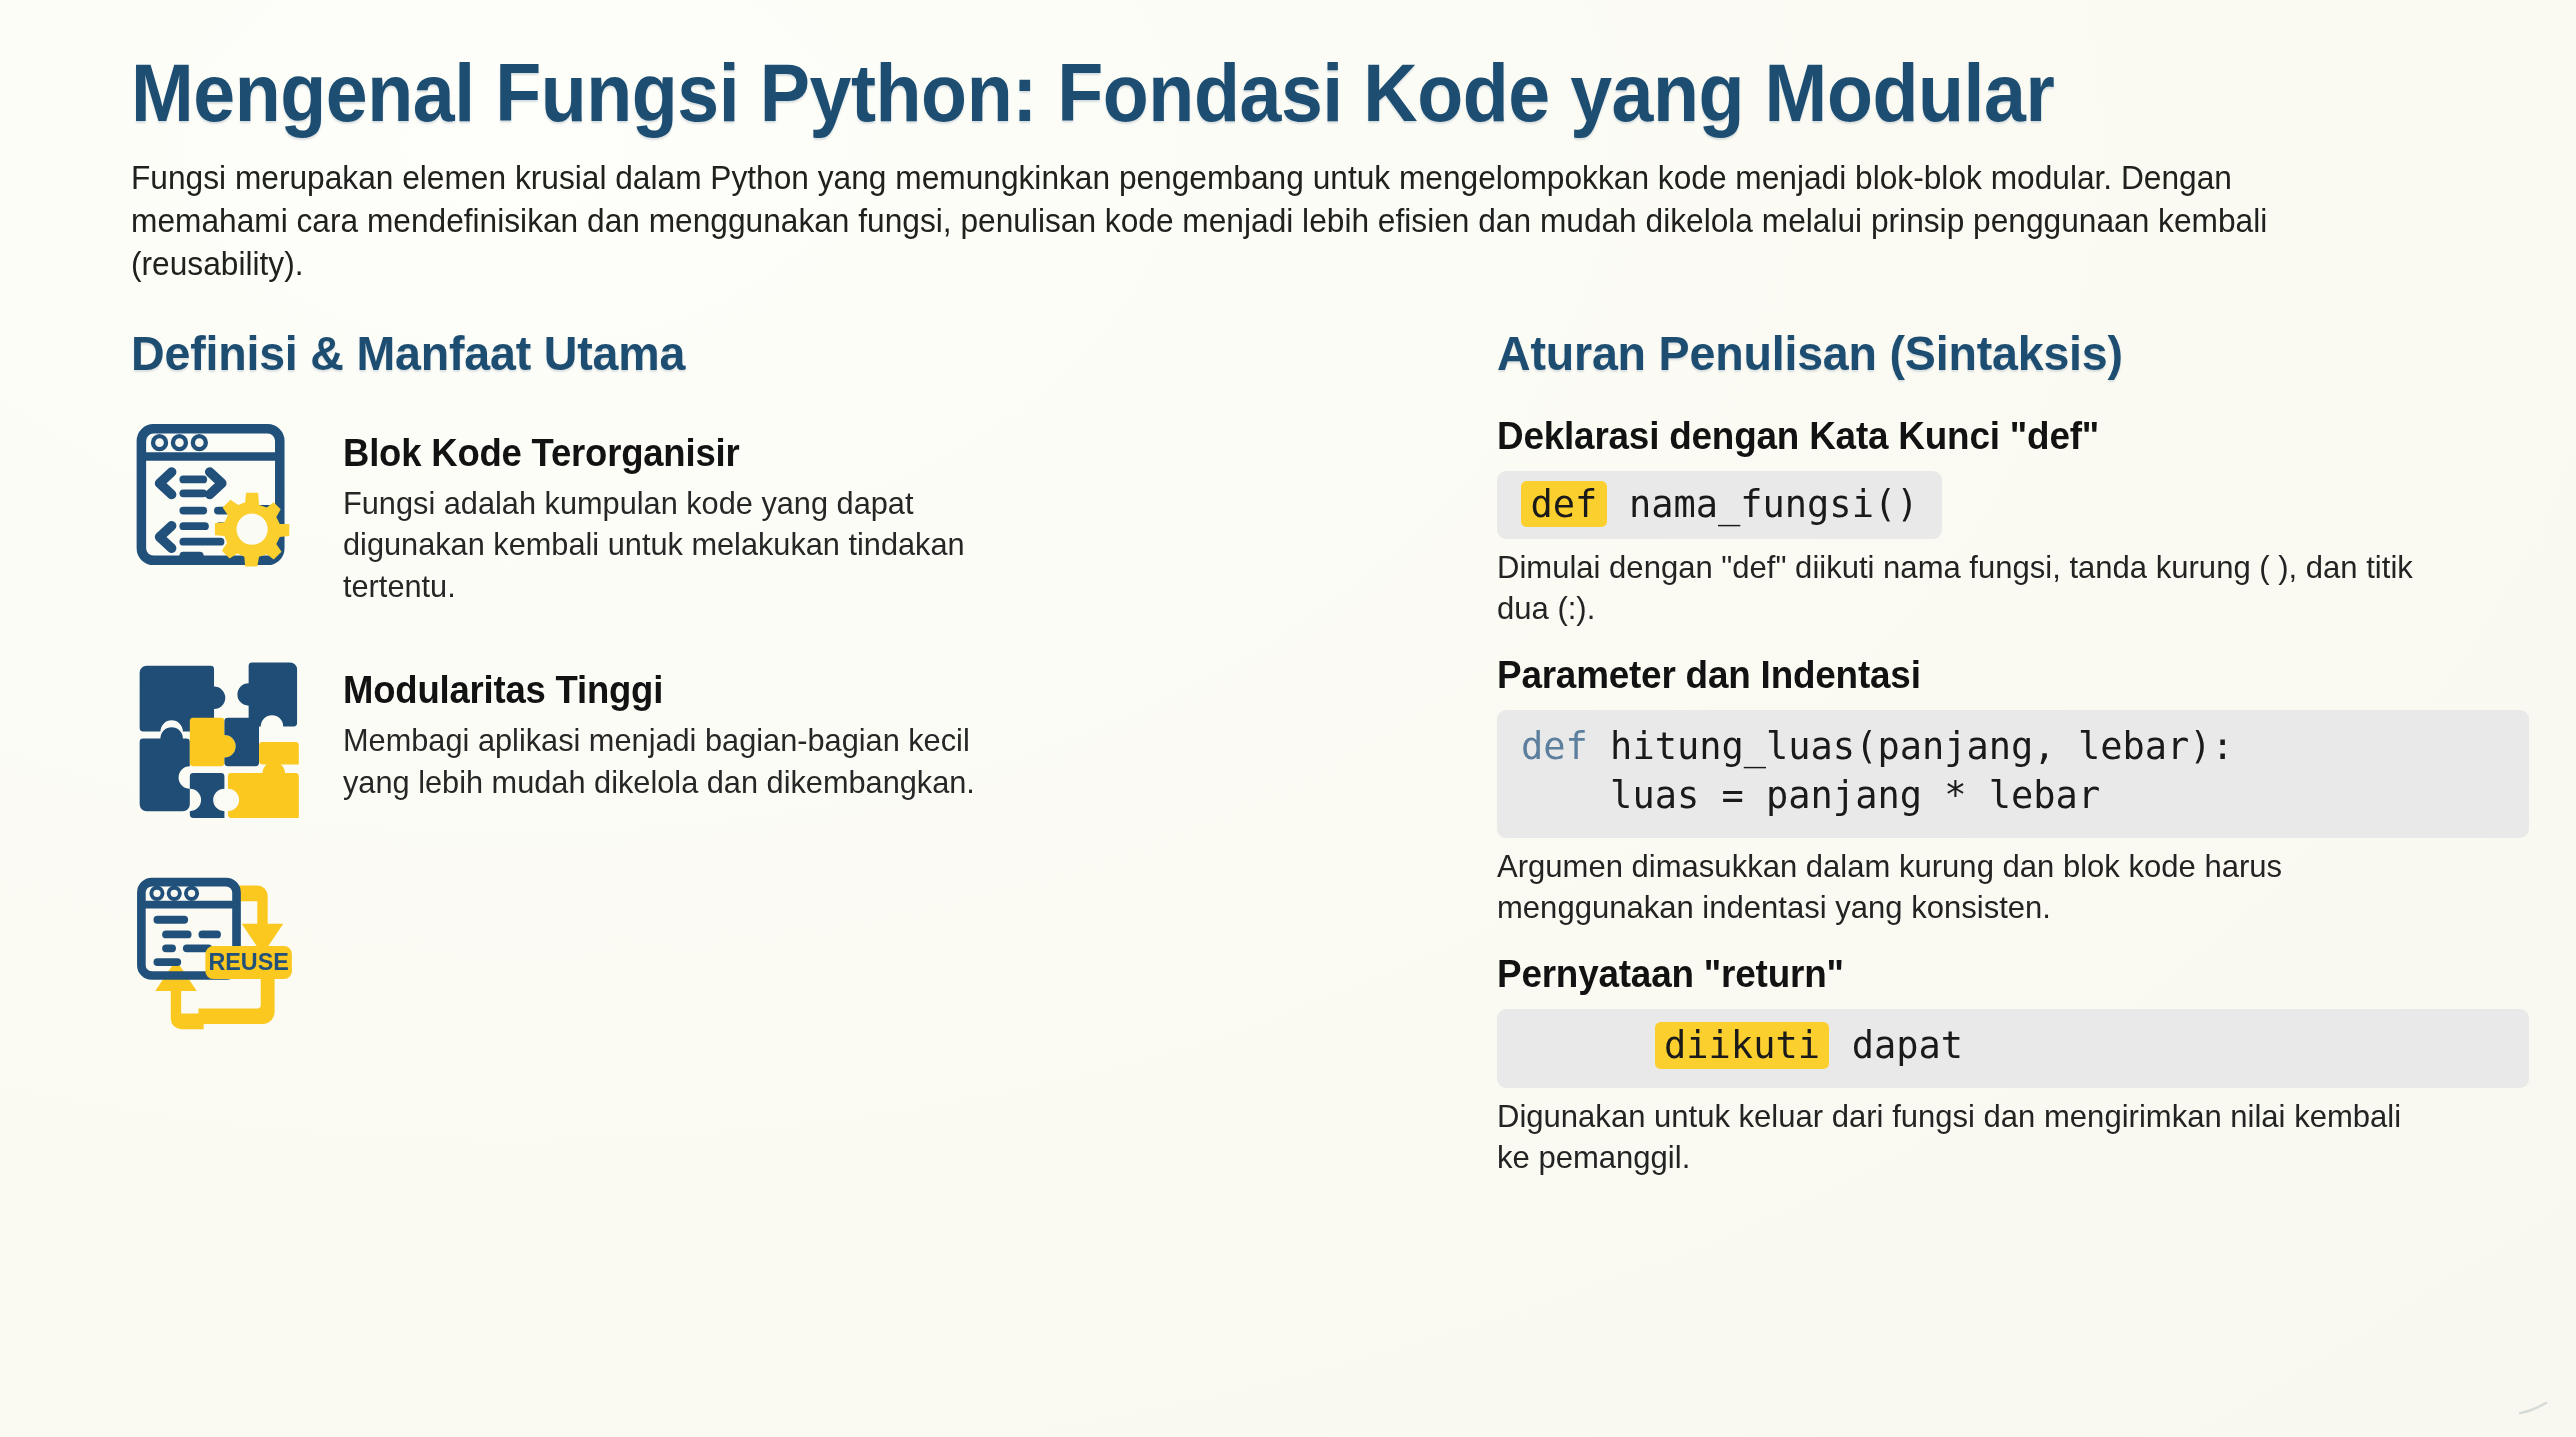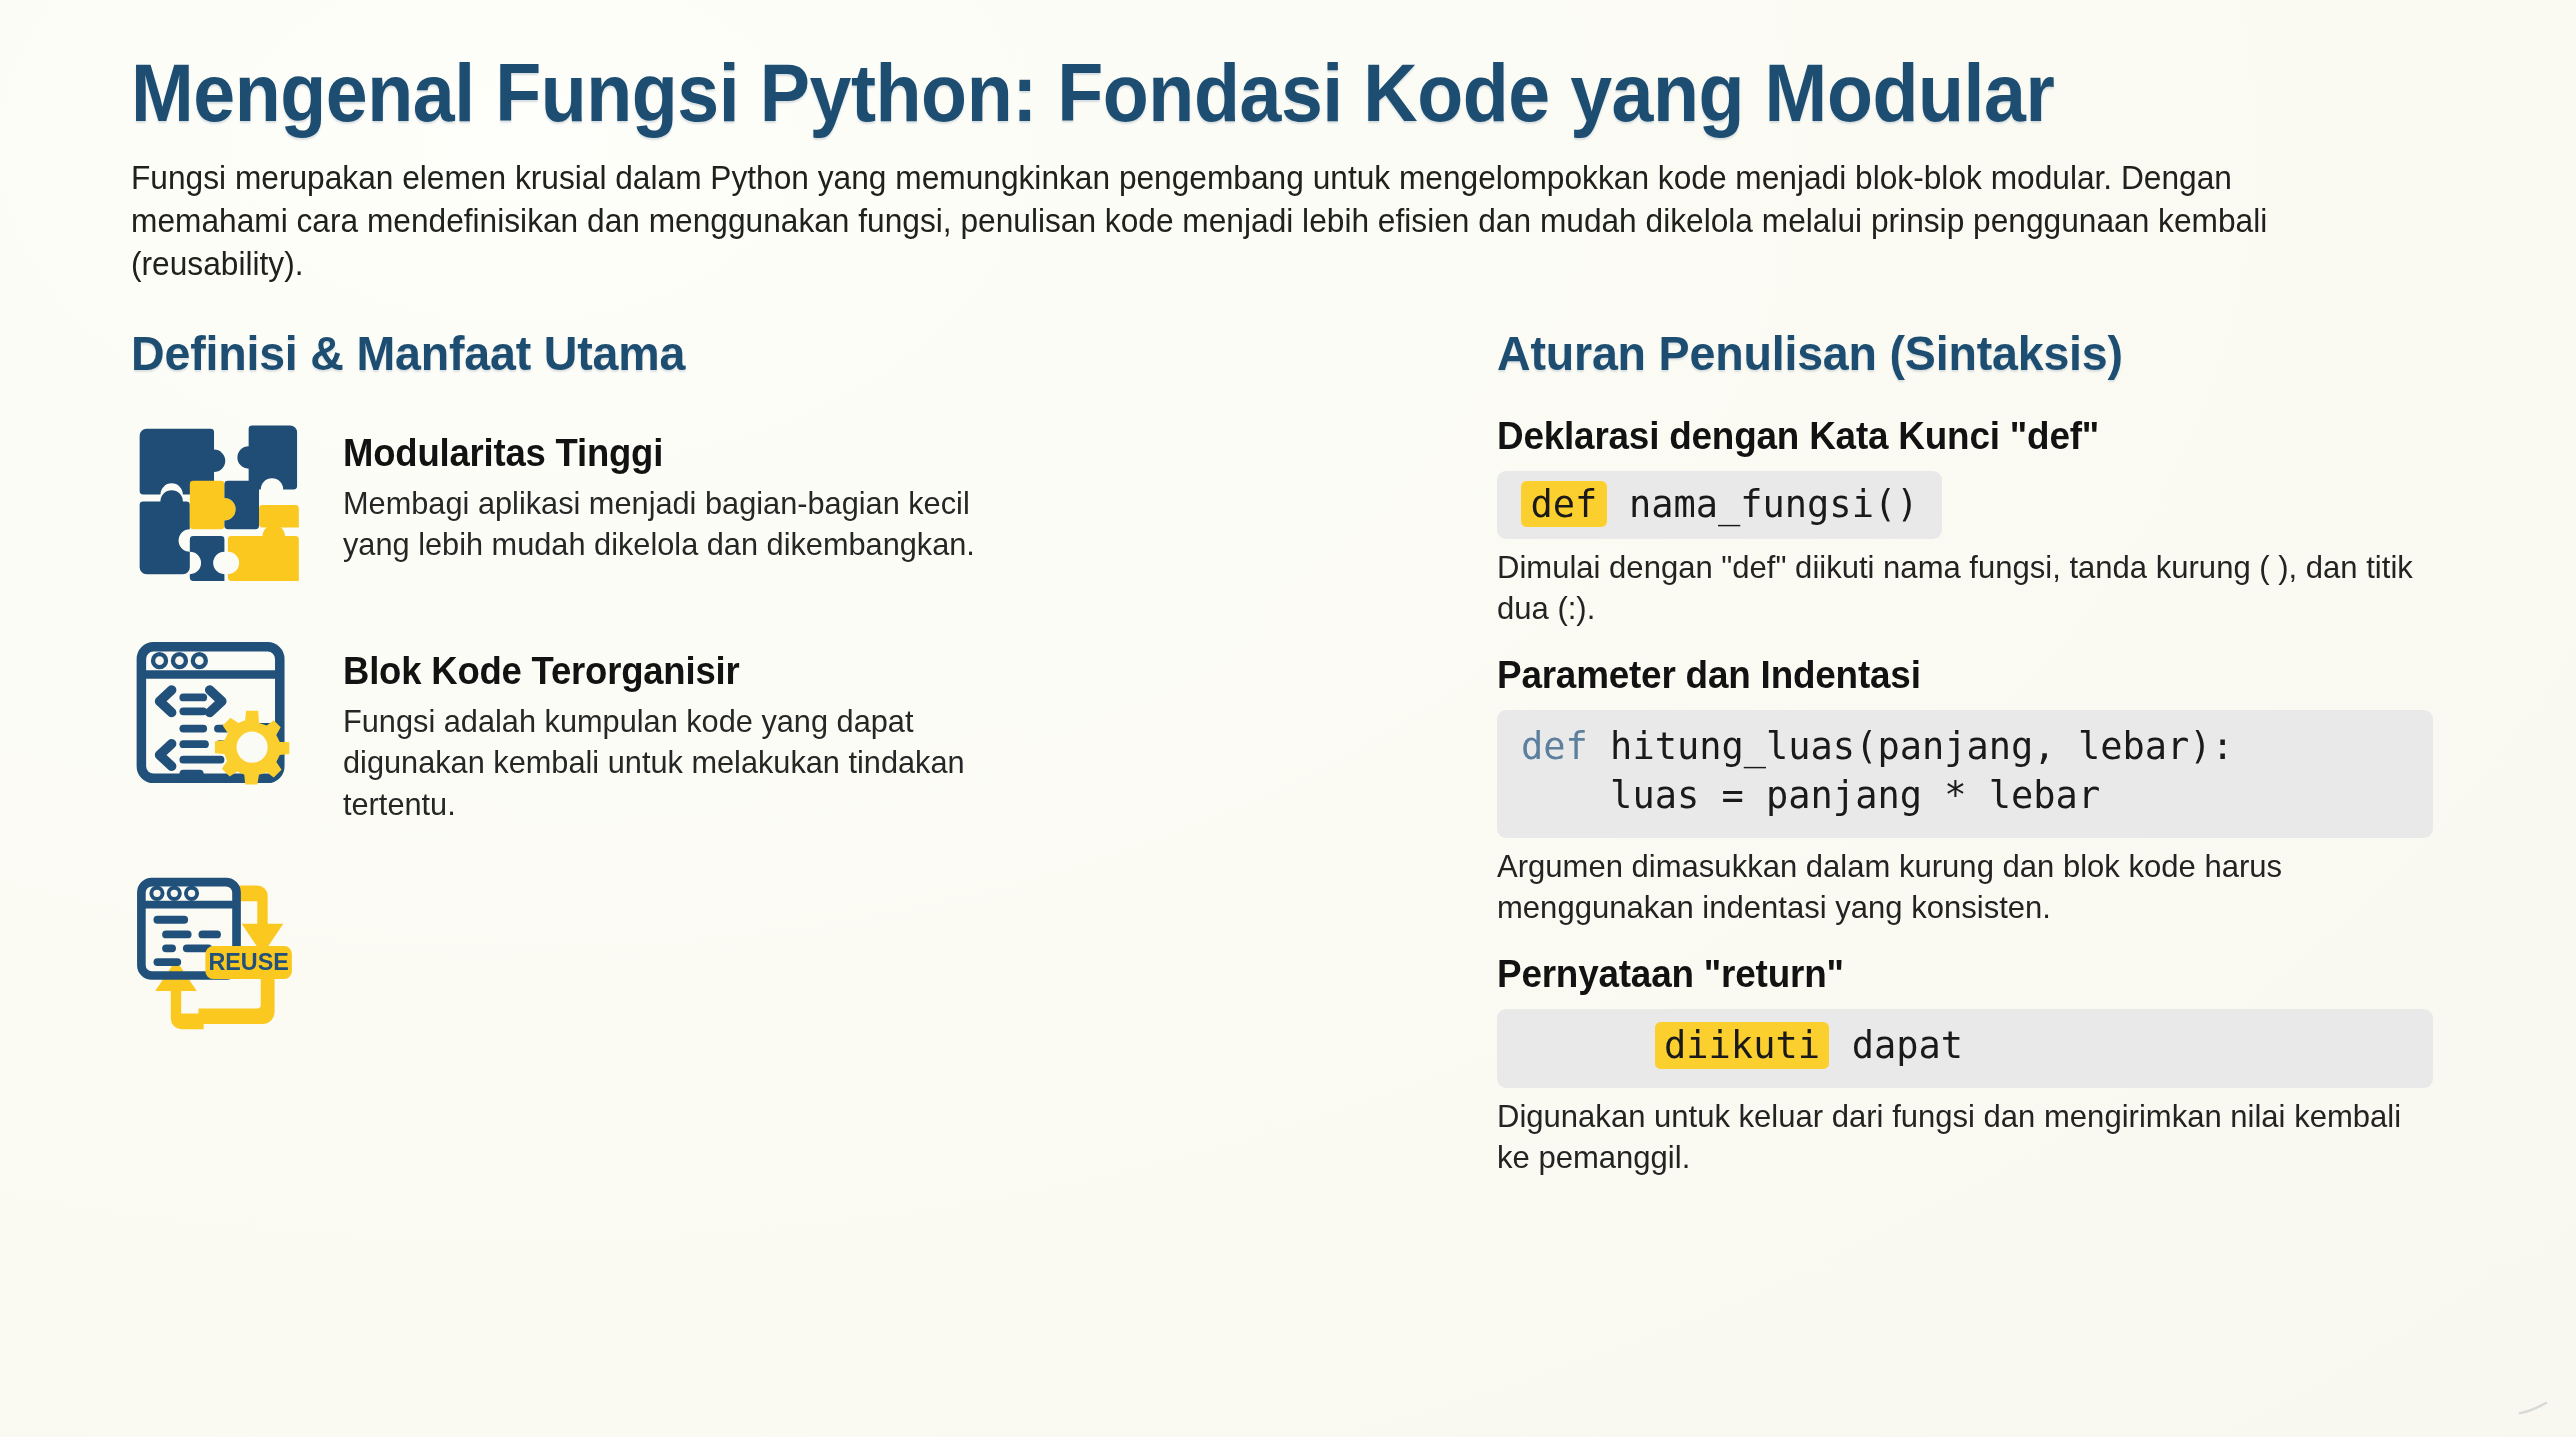--- a/index.html
+++ b/index.html
@@ -122,21 +122,21 @@
   }
 
   .code-box {
     background: #e9e9e9;
     border-radius: 9px;
     padding: 9.4px 24px;
     display: inline-block;
     min-width: 0;
     margin-bottom: 8px;
   }
-  .code-box.wide { display: block; width: 936px; padding: 13px 24px 17px; }
+  .code-box.wide { display: block; width: 1032px; padding: 13px 24px 17px; }
 
   .code-line {
     font-family: "DejaVu Sans Mono", "Liberation Mono", monospace;
     font-size: 37px;
     line-height: 1.32;
     color: #1a1a1a;
     white-space: pre;
   }
   .kw-hl {
     background: #fbcf2e;
@@ -171,59 +171,20 @@
 
   <div class="header">
     <h1 class="main-title">Mengenal Fungsi Python: Fondasi Kode yang Modular</h1>
     <p class="intro">Fungsi merupakan elemen krusial dalam Python yang memungkinkan pengembang untuk mengelompokkan kode menjadi blok-blok modular. Dengan memahami cara mendefinisikan dan menggunakan fungsi, penulisan kode menjadi lebih efisien dan mudah dikelola melalui prinsip penggunaan kembali (reusability).</p>
   </div>
 
   <div class="columns">
 
     <div class="col-left">
       <h2 class="col-title">Definisi &amp; Manfaat Utama</h2>
-
-      <div class="feature">
-        <div class="feature-icon">
-          <svg viewBox="0 0 200 200" xmlns="http://www.w3.org/2000/svg">
-
-            <path fill="#1f4d75" d="M10 24 a8 8 0 0 1 8 -8 H92 a4 4 0 0 1 4 4 V40
-                  a13 13 0 1 1 0 26 V88 a4 4 0 0 1 -4 4 H60
-                  a13 13 0 1 0 -26 0 H14 a4 4 0 0 1 -4 -4 Z"></path>
-
-            <path fill="#1f4d75" d="M140 12 H184 a8 8 0 0 1 8 8 V82 a4 4 0 0 1 -4 4
-                  H176 a13 13 0 1 0 -26 0 H140 a4 4 0 0 1 -4 -4 V62
-                  a13 13 0 1 1 0 -26 V16 a4 4 0 0 1 4 -4 Z"></path>
-
-            <path fill="#1f4d75" d="M14 100 H34 a13 13 0 1 1 26 0 H64 a4 4 0 0 1 4 4
-                  V132 a13 13 0 1 0 0 26 V176 a8 8 0 0 1 -8 8 H18
-                  a8 8 0 0 1 -8 -8 V104 a4 4 0 0 1 4 -4 Z"></path>
-
-            <path fill="#fbc81f" d="M72 76 H104 a4 4 0 0 1 4 4 V96
-                  a13 13 0 1 1 0 26 V128 a4 4 0 0 1 -4 4 H72 a4 4 0 0 1 -4 -4
-                  V80 a4 4 0 0 1 4 -4 Z"></path>
-
-            <path fill="#1f4d75" d="M112 76 H144 a4 4 0 0 1 4 4 V128 a4 4 0 0 1 -4 4
-                  H112 a4 4 0 0 1 -4 -4 V122 a13 13 0 1 0 0 -26 V80 a4 4 0 0 1 4 -4 Z"></path>
-
-            <path fill="#1f4d75" d="M72 140 H104 a4 4 0 0 1 4 4 V158 a13 13 0 1 0 0 26
-                  V192 H72 a4 4 0 0 1 -4 -4 V184 a13 13 0 1 0 0 -26 V144 a4 4 0 0 1 4 -4 Z"></path>
-
-            <path fill="#fbc81f" d="M116 140 H152 a13 13 0 1 1 26 0 H190 a4 4 0 0 1 4 4
-                  V192 H116 a4 4 0 0 1 -4 -4 V184 a13 13 0 1 0 0 -26 V144 a4 4 0 0 1 4 -4 Z"></path>
-
-            <path fill="#fbc81f" d="M152 104 H190 a4 4 0 0 1 4 4 V130 H152
-                  a4 4 0 0 1 -4 -4 V108 a4 4 0 0 1 4 -4 Z"></path>
-          </svg>
-        </div>
-        <div class="feature-text">
-          <div class="feature-title">Modularitas Tinggi</div>
-          <div class="feature-desc">Membagi aplikasi menjadi bagian-bagian kecil yang lebih mudah dikelola dan dikembangkan.</div>
-        </div>
-      </div>
 
       <div class="feature">
         <div class="feature-icon">
           <svg viewBox="0 0 200 200" xmlns="http://www.w3.org/2000/svg">
 
             <rect x="12" y="16" width="160" height="152" rx="14" ry="14" fill="none" stroke="#21517a" stroke-width="11"></rect>
             <path d="M12 48 H172" stroke="#21517a" stroke-width="10"></path>
             <circle cx="33" cy="32" r="7.5" fill="#f7f7f2"></circle>
             <circle cx="56" cy="32" r="7.5" fill="#f7f7f2"></circle>
             <circle cx="79" cy="32" r="7.5" fill="#f7f7f2"></circle>
@@ -247,20 +208,59 @@
 
             <g transform="translate(148,148)">
               <path fill="#fbcf2e" d="M0,-44 L9,-41 L17,-47 L25,-39 L20,-30 L24,-22 L35,-22 L35,-8 L24,-7 L20,1 L26,10 L17,19 L9,13 L0,16 L-2,27 L-16,27 L-17,16 L-25,12 L-34,18 L-43,9 L-37,0 L-40,-8 L-51,-9 L-51,-23 L-40,-24 L-36,-32 L-42,-41 L-33,-50 L-24,-44 L-16,-47 L-15,-58 L-1,-58 Z"></path>
               <circle cx="-8" cy="-16" r="18" fill="#fbfbf5"></circle>
             </g>
           </svg>
         </div>
         <div class="feature-text">
           <div class="feature-title">Blok Kode Terorganisir</div>
           <div class="feature-desc">Fungsi adalah kumpulan kode yang dapat digunakan kembali untuk melakukan tindakan tertentu.</div>
+        </div>
+      </div>
+
+      <div class="feature">
+        <div class="feature-icon">
+          <svg viewBox="0 0 200 200" xmlns="http://www.w3.org/2000/svg">
+
+            <path fill="#1f4d75" d="M10 24 a8 8 0 0 1 8 -8 H92 a4 4 0 0 1 4 4 V40
+                  a13 13 0 1 1 0 26 V88 a4 4 0 0 1 -4 4 H60
+                  a13 13 0 1 0 -26 0 H14 a4 4 0 0 1 -4 -4 Z"></path>
+
+            <path fill="#1f4d75" d="M140 12 H184 a8 8 0 0 1 8 8 V82 a4 4 0 0 1 -4 4
+                  H176 a13 13 0 1 0 -26 0 H140 a4 4 0 0 1 -4 -4 V62
+                  a13 13 0 1 1 0 -26 V16 a4 4 0 0 1 4 -4 Z"></path>
+
+            <path fill="#1f4d75" d="M14 100 H34 a13 13 0 1 1 26 0 H64 a4 4 0 0 1 4 4
+                  V132 a13 13 0 1 0 0 26 V176 a8 8 0 0 1 -8 8 H18
+                  a8 8 0 0 1 -8 -8 V104 a4 4 0 0 1 4 -4 Z"></path>
+
+            <path fill="#fbc81f" d="M72 76 H104 a4 4 0 0 1 4 4 V96
+                  a13 13 0 1 1 0 26 V128 a4 4 0 0 1 -4 4 H72 a4 4 0 0 1 -4 -4
+                  V80 a4 4 0 0 1 4 -4 Z"></path>
+
+            <path fill="#1f4d75" d="M112 76 H144 a4 4 0 0 1 4 4 V128 a4 4 0 0 1 -4 4
+                  H112 a4 4 0 0 1 -4 -4 V122 a13 13 0 1 0 0 -26 V80 a4 4 0 0 1 4 -4 Z"></path>
+
+            <path fill="#1f4d75" d="M72 140 H104 a4 4 0 0 1 4 4 V158 a13 13 0 1 0 0 26
+                  V192 H72 a4 4 0 0 1 -4 -4 V184 a13 13 0 1 0 0 -26 V144 a4 4 0 0 1 4 -4 Z"></path>
+
+            <path fill="#fbc81f" d="M116 140 H152 a13 13 0 1 1 26 0 H190 a4 4 0 0 1 4 4
+                  V192 H116 a4 4 0 0 1 -4 -4 V184 a13 13 0 1 0 0 -26 V144 a4 4 0 0 1 4 -4 Z"></path>
+
+            <path fill="#fbc81f" d="M152 104 H190 a4 4 0 0 1 4 4 V130 H152
+                  a4 4 0 0 1 -4 -4 V108 a4 4 0 0 1 4 -4 Z"></path>
+          </svg>
+        </div>
+        <div class="feature-text">
+          <div class="feature-title">Modularitas Tinggi</div>
+          <div class="feature-desc">Membagi aplikasi menjadi bagian-bagian kecil yang lebih mudah dikelola dan dikembangkan.</div>
         </div>
       </div>
 
       <div class="feature">
         <div class="feature-icon">
           <svg viewBox="0 0 200 200" xmlns="http://www.w3.org/2000/svg">
 
             <path fill="#fbc81f" d="M120 18 H146 a12 12 0 0 1 12 12 V62 H176 L152 98 L128 62 H146 V36 H120 Z"></path>
             <path fill="#fbc81f" d="M84 184 H58 a12 12 0 0 1 -12 -12 V140 H28 L52 104 L76 140 H58 V166 H84 Z"></path>
             <path fill="#fbc81f" d="M150 112 H166 V164 a14 14 0 0 1 -14 14 H78 V160 H146 a4 4 0 0 0 4 -4 Z"></path>

